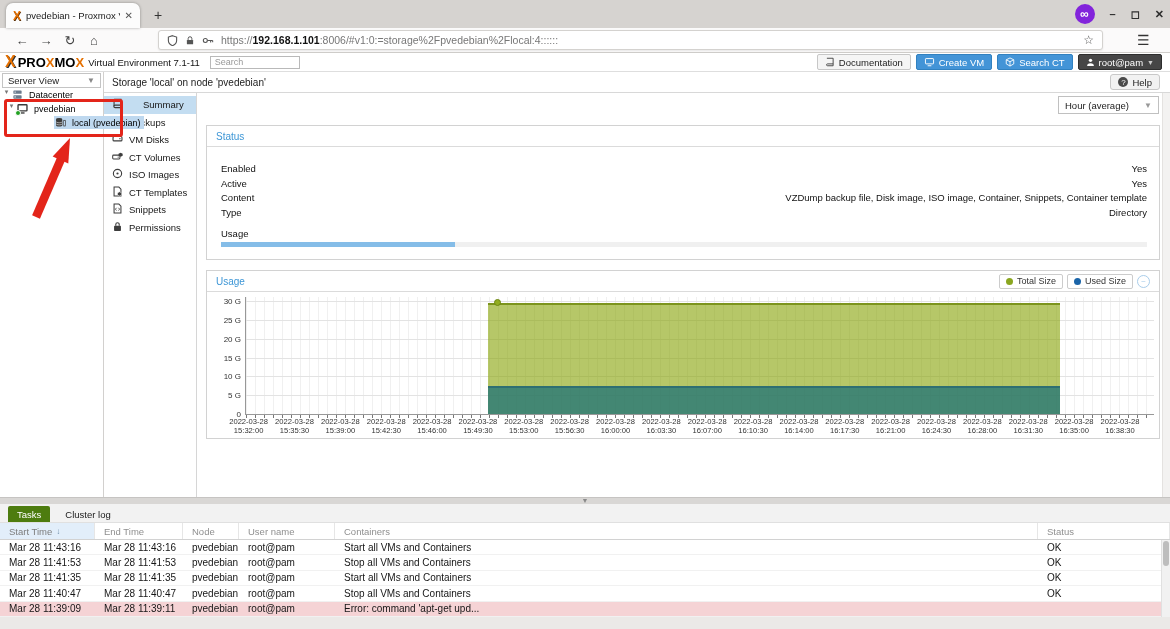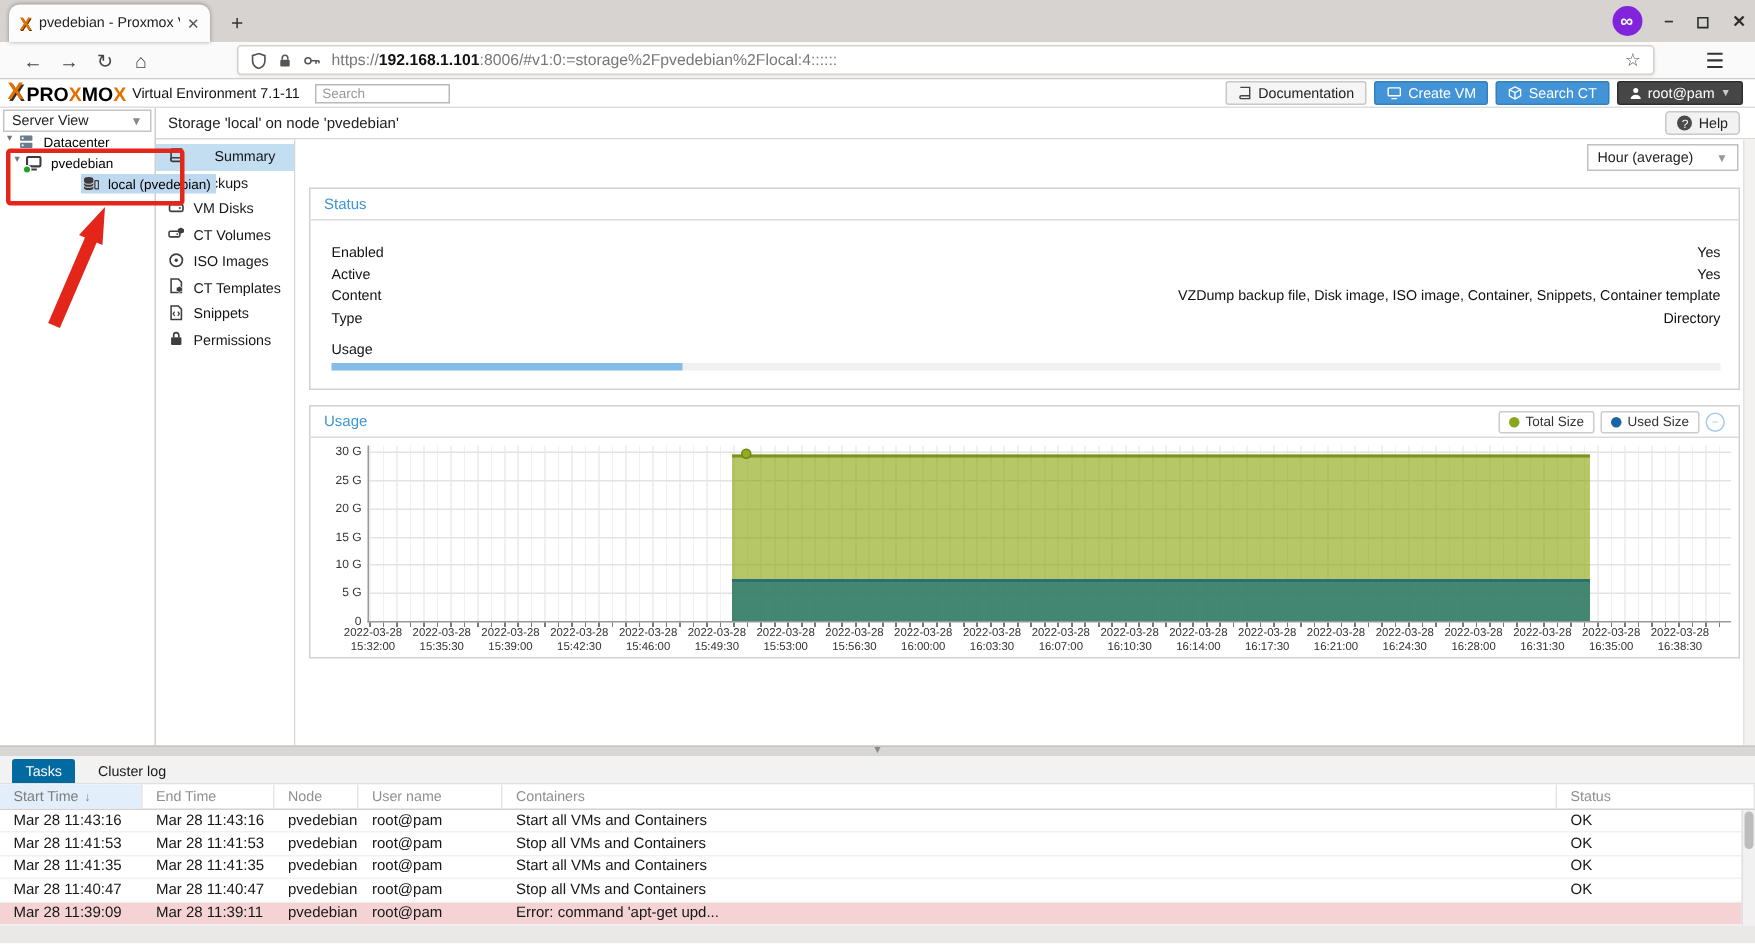--- a/index.html
+++ b/index.html
@@ -99,21 +99,21 @@
   .marker { position:absolute; width:7px; height:7px; border-radius:50%; background:#92ad21; border:1px solid #6d8712; }
 
   
   .splitter { height:7px; background:#d9d7d5; position:relative; flex:0 0 auto; border-top:1px solid #c6c4c2; }
   .splitter .grip { position:absolute; left:50%; top:1px; transform:translateX(-50%); width:40px; height:4px; color:#8a8a8a; font-size:7px; line-height:4px; text-align:center; }
 
   
   .tasks { flex:1; display:flex; flex-direction:column; background:#fff; min-height:0; }
   .ttabs { height:19px; background:#f2f2f2; display:flex; align-items:flex-end; padding-left:8px; gap:6px; flex:0 0 auto; border-bottom:1px solid #e0e0e0;}
   .ttab { height:16px; padding:0 9px; font-size:9.5px; color:#1a1a1a; display:flex; align-items:center; border-radius:2px 2px 0 0; }
-  .ttab.sel { background:#0369a1; color:#fff; }
+  .ttab.sel { background:#4d7c0f; color:#fff; }
   .tgrid { display:grid; grid-template-columns:95px 88px 56px 96px 1fr 132px; }
   .thead { height:17px; border-bottom:1px solid #d2d2d2; background:#fff; flex:0 0 auto; }
   .thead .hc { font-size:9.5px; color:#8f8f8f; display:flex; align-items:center; padding-left:9px; border-right:1px solid #e6e6e6; height:100%; }
   .thead .hc.sorted { background:#e2eefa; color:#7d7d7d; }
   .thead .hc .arrow { margin-left:4px; color:#6b8aa5; font-size:8px; }
   .tbody { position:relative; flex:0 0 auto; }
   .trw { height:15.4px; border-bottom:1px solid #f1f1f1; }
   .trw .c { font-size:10px; color:#161616; display:flex; align-items:center; padding-left:9px; overflow:hidden; white-space:nowrap; }
   .trw.err { background:#f5d3d5; }
   .vscroll { position:absolute; right:0; top:0; width:9px; height:100%; background:#f1f1f1; border-left:1px solid #e0e0e0; }

